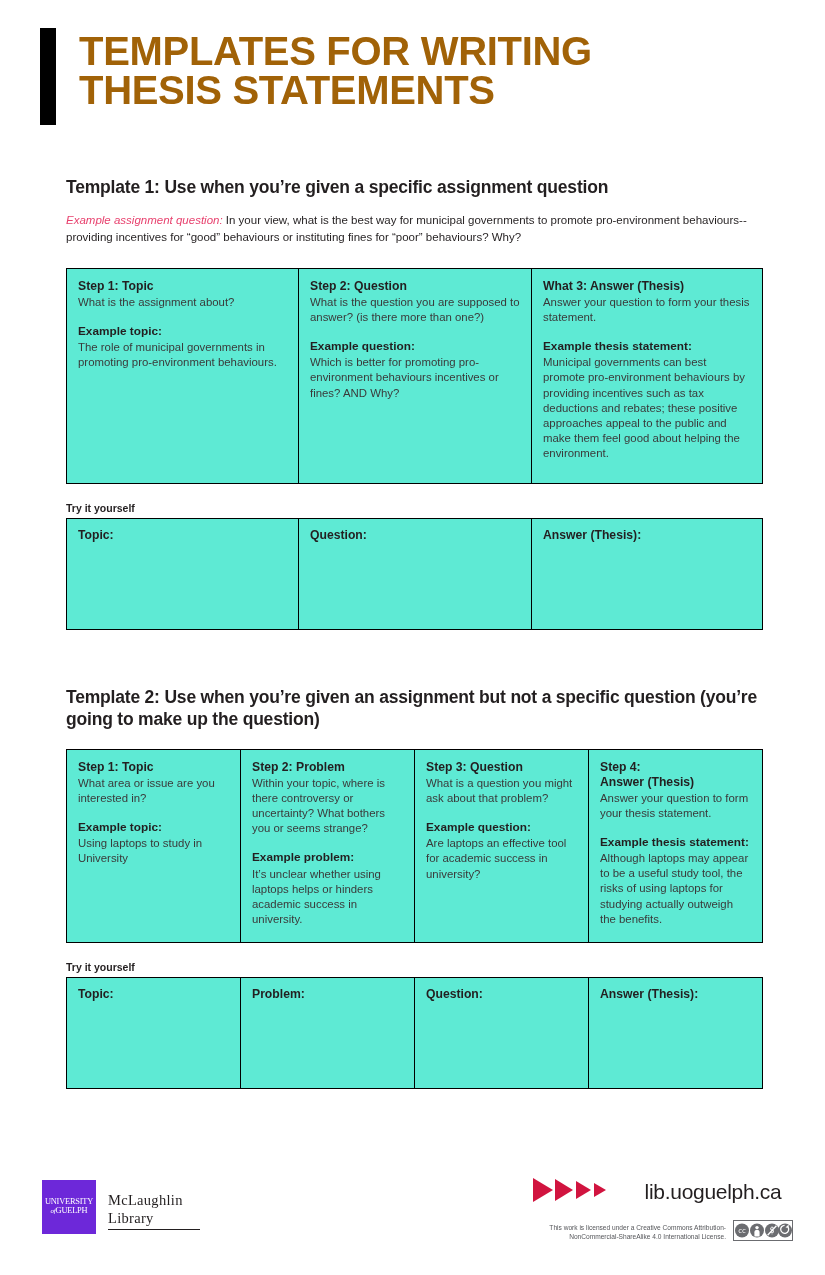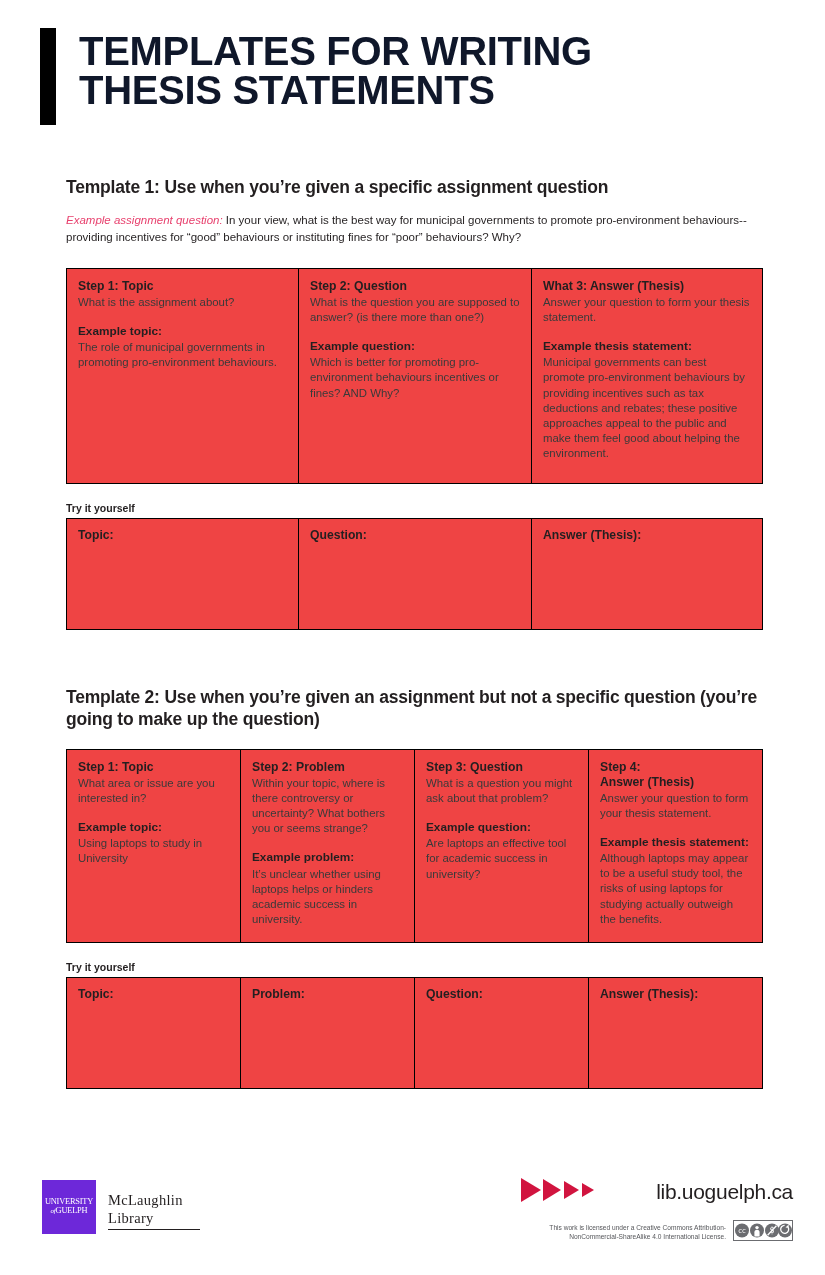--- a/index.html
+++ b/index.html
@@ -33,21 +33,21 @@
     align-items: stretch;
   }
   .header-bar {
     width: 16px;
     height: 97px;
     background: #000000;
     flex: 0 0 16px;
   }
   .header-title {
     margin-left: 23px;
-    color: #0f172a;
+    color: #a16207;
     font-size: 40px;
     line-height: 0.98;
     font-weight: bold;
     letter-spacing: -0.3px;
     text-transform: uppercase;
     white-space: pre-line;
     padding-top: 4px;
   }
 
   
@@ -75,21 +75,21 @@
   }
   .example-question .lead {
     color: #e8416e;
     font-style: italic;
   }
 
   
   .grid {
     display: flex;
     border: 1.6px solid #000000;
-    background: #ef4444;
+    background: #5eead4;
   }
   .cell {
     padding: 10px 11px 10px 11px;
     border-right: 1.6px solid #000000;
     flex: 1 1 0;
   }
   .cell:last-child { border-right: none; }
 
   .cell-title {
     font-size: 12.2px;
@@ -208,21 +208,21 @@
 
   .footer-right {
     position: absolute;
     right: 32px;
     top: 8px;
     text-align: right;
   }
   .brand-row {
     display: flex;
     align-items: center;
-    justify-content: space-between;
+    justify-content: center;
     gap: 24px;
   }
   .chevrons { display: block; }
   .brand-url {
     font-size: 21px;
     color: #231f20;
     letter-spacing: -0.3px;
   }
 
   .license-row {

